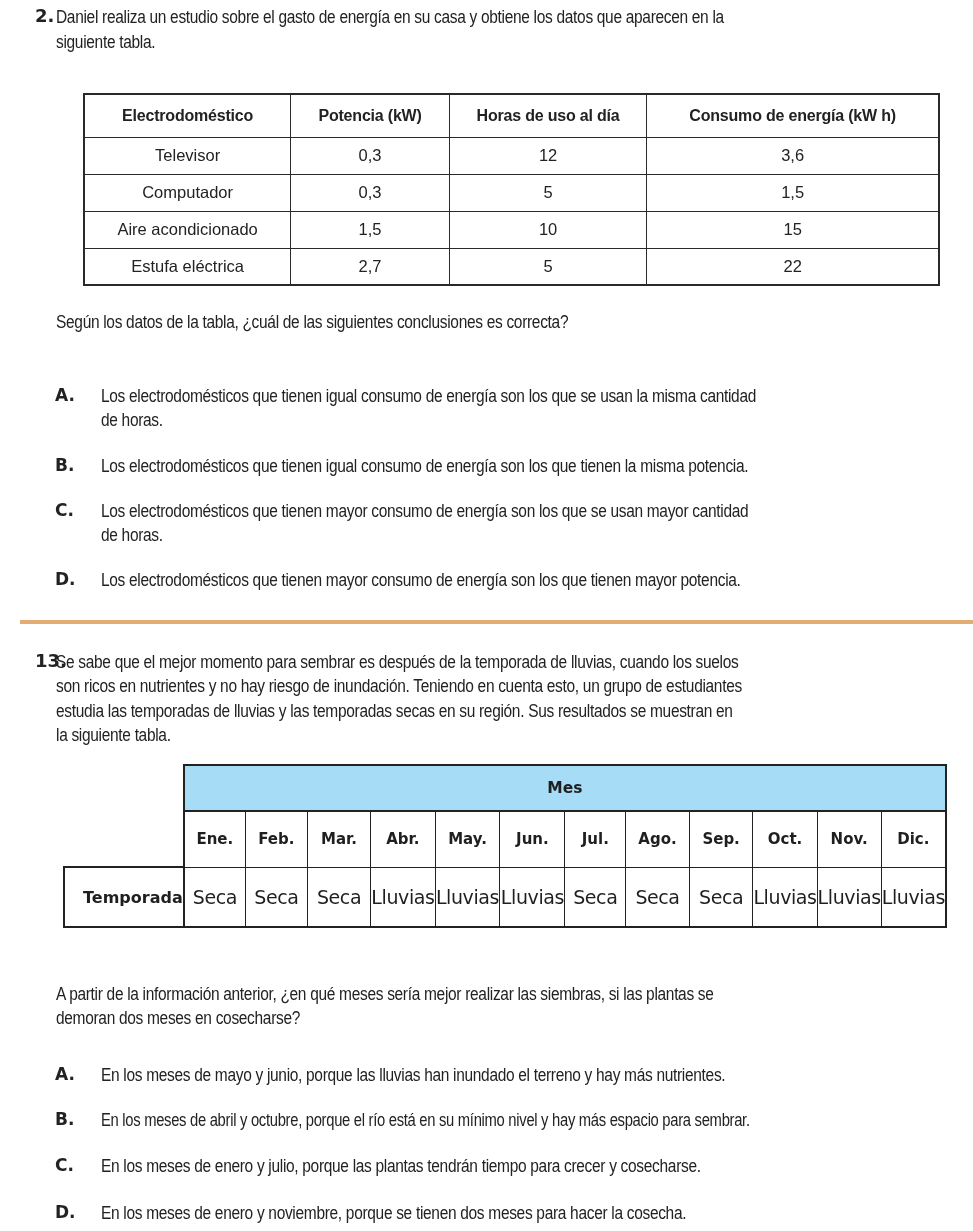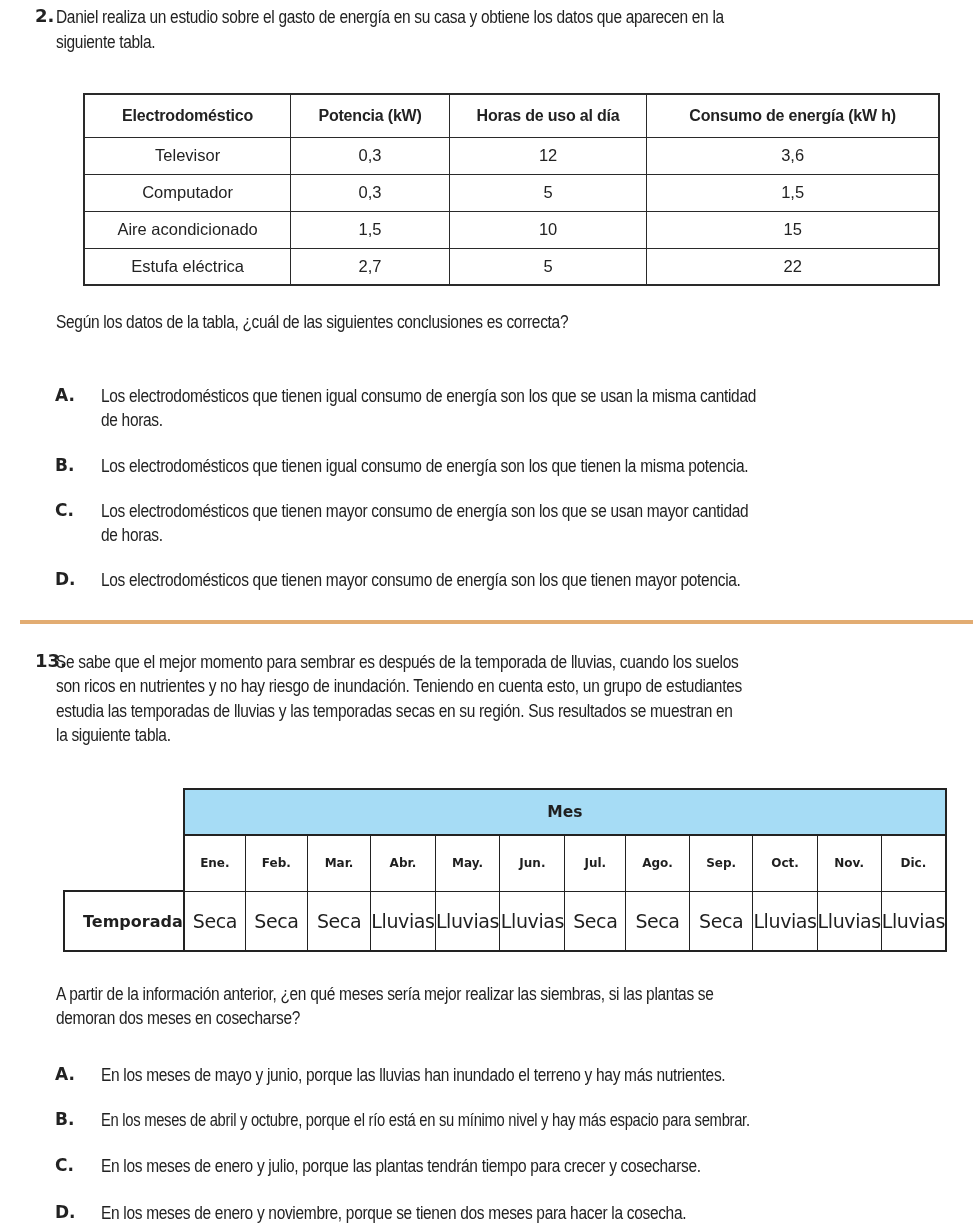--- a/index.html
+++ b/index.html
@@ -11,25 +11,25 @@
     .letter { font-weight: bold; font-size: 17px; color: #222; }
 
     
     table.t1 { position: absolute; left: 83px; top: 93px; width: 857px; border-collapse: collapse; font-family: "Liberation Sans", "DejaVu Sans", sans-serif; }
     table.t1 th, table.t1 td { border: 1.5px solid #2a2a2a; text-align: center; color: #222; }
     table.t1 { border: 2.5px solid #2a2a2a; }
     table.t1 th { height: 43px; font-size: 16px; font-weight: bold; letter-spacing: -0.2px; }
     table.t1 td { height: 37px; font-size: 16.5px; }
 
     
-    .t2wrap { position: absolute; left: 63px; top: 788px; width: 884px; height: 163px; }
+    .t2wrap { position: absolute; left: 63px; top: 764px; width: 884px; height: 163px; }
     table.t2 { border-collapse: collapse; font-family: "DejaVu Sans", "Liberation Sans", sans-serif; position: absolute; left: 0; top: 0; }
     table.t2 td, table.t2 th { text-align: center; color: #1f1f1f; padding: 0; }
     .mes-row th.mes { background: #a6dcf5; border: 2.5px solid #222; height: 46px; font-size: 15.5px; font-weight: bold; }
-    .month-row th { border: 1.5px solid #222; height: 56px; font-size: 12px; font-weight: bold; }
+    .month-row th { border: 1.5px solid #222; height: 56px; font-size: 15px; font-weight: bold; }
     .month-row th:first-of-type { border-left: 2.5px solid #222; }
     .month-row th:last-child { border-right: 2.5px solid #222; }
     .temp-row td { border: 1.5px solid #222; height: 60px; font-size: 19px; letter-spacing: -0.4px; }
     .temp-row td.label { border: 2.5px solid #222; font-weight: bold; font-size: 16px; letter-spacing: 0; text-align: left; padding-left: 18px; }
     .temp-row td:last-child { border-right: 2.5px solid #222; }
     .temp-row td { border-bottom: 2.5px solid #222; }
     .blank { border: none !important; background: transparent; }
 
     .divider { position: absolute; left: 20px; top: 620px; width: 953px; height: 4px; background: #e2ac72; }
   </style>

